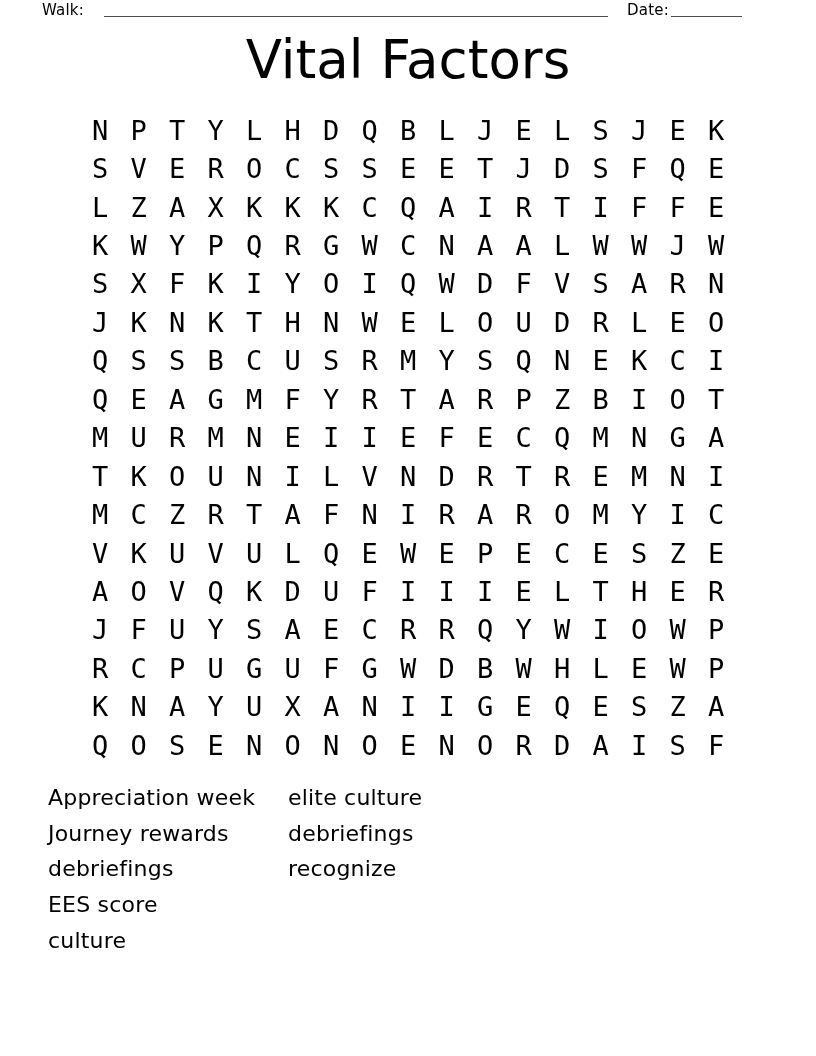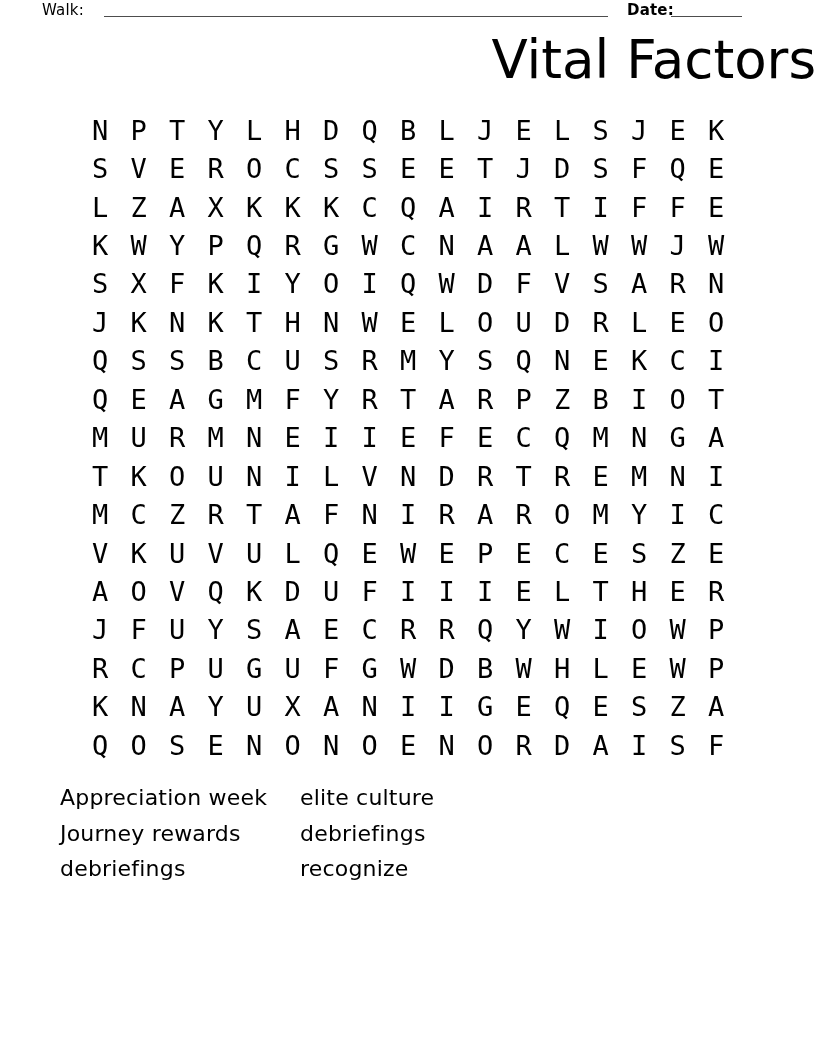--- a/index.html
+++ b/index.html
@@ -15,35 +15,35 @@
     font-family: "DejaVu Sans", sans-serif;
     color: #000000;
   }
   .hdr-label {
     position: absolute;
     top: 1px;
     font-size: 15px;
     letter-spacing: 0.2px;
   }
   .name-label { left: 42px; }
-  .date-label { left: 627px; font-weight: bold; }
+  .date-label { left: 627px; }
   .blank-line {
     position: absolute;
     top: 0;
     height: 16px;
     border-bottom: 1.6px solid #4d4d4d;
   }
   .name-line { left: 104px; width: 504px; }
   .date-line { left: 671px; width: 71px; }
   .title {
     position: absolute;
     left: 0;
     right: 0;
     top: 30px;
-    text-align: right;
+    text-align: center;
     font-size: 53px;
     line-height: 60px;
     font-weight: 400;
   }
   .grid {
     position: absolute;
     left: 81px;
     top: 111px;
     display: grid;
     grid-template-columns: repeat(17, 38.5px);
@@ -61,21 +61,20 @@
     left: 48px;
     top: 780px;
     display: flex;
   }
   .word-col { width: 240px; }
   .word {
     font-size: 22px;
     line-height: 35.7px;
     letter-spacing: 0.2px;
     white-space: nowrap;
-    margin-left: 12px;
   }
 </style>
 </head>
 <body>
 
 <div class="hdr-label name-label">Walk:</div>
 <div class="blank-line name-line"></div>
 <div class="hdr-label date-label">Date:</div>
 <div class="blank-line date-line"></div>
 
@@ -371,19 +370,21 @@
     <span class="cell">I</span>
     <span class="cell">S</span>
     <span class="cell">F</span>
   </div>
 
 <div class="words">
     <div class="word-col">
       <div class="word">Appreciation week</div>
       <div class="word">Journey rewards</div>
       <div class="word">debriefings</div>
+      <div class="word">EES score</div>
+      <div class="word">culture</div>
     </div>
     <div class="word-col">
       <div class="word">elite culture</div>
       <div class="word">debriefings</div>
       <div class="word">recognize</div>
     </div>
   </div>
 
 </body></html>

